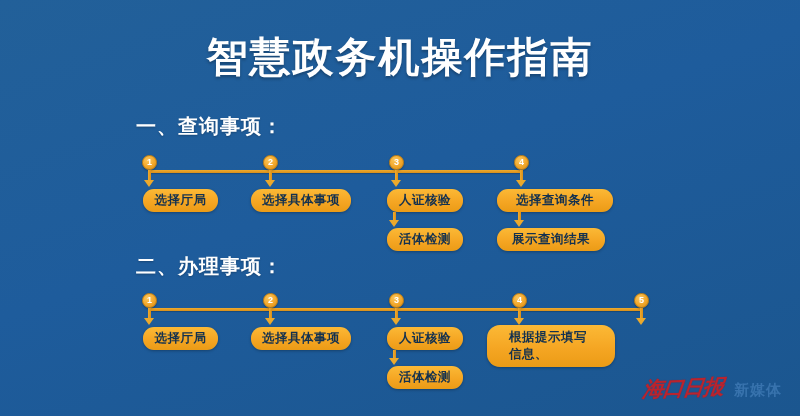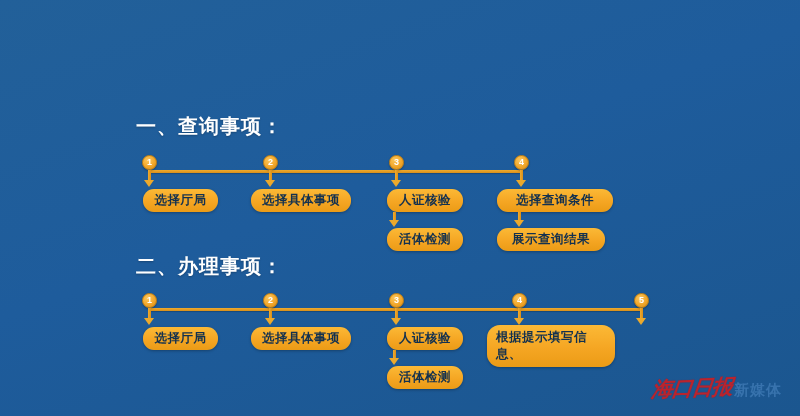--- a/index.html
+++ b/index.html
@@ -112,21 +112,21 @@
     display: flex;
     align-items: center;
     justify-content: center;
     box-sizing: border-box;
     margin-left: 31px;
   }
   .pill.two-line {
     border-radius: 13px;
     white-space: normal;
     line-height: 17px;
-    padding: 4px 9px;
+    padding: 4px 22px;
     text-align: left;
     justify-content: flex-start;
   }
   .pill.two-line span { display: block; }
 
   
   .watermark {
     position: absolute;
     right: 18px;
     bottom: 14px;
@@ -142,29 +142,30 @@
     color: #c0222a;
     letter-spacing: -1px;
     transform: skewX(-8deg) rotate(-2deg);
     text-shadow: 0 0 1px rgba(160,20,26,0.6);
   }
   .wm-sub {
     font-size: 15px;
     font-weight: bold;
     color: #3f7ab4;
     letter-spacing: 1px;
-    margin-left: 2px;
+    margin-left: 11px;
     opacity: 0.85;
   }
 </style>
 </head>
 <body>
 
 <div id="poster">
 
+  <div class="title">智慧政务机操作指南</div>
 
   <div class="section-heading" id="heading-1">一、查询事项：</div>
 
   <div class="flow">
 
     <div class="rail" style="left:149px; top:170px; width:372px;"></div>
 
     <div class="step-circle" style="left:142px; top:155px;">1</div>
     <div class="drop" style="left:148px; top:170px; height:11px;"></div>
     <div class="arrow-head" style="left:144px; top:180px;"></div>

